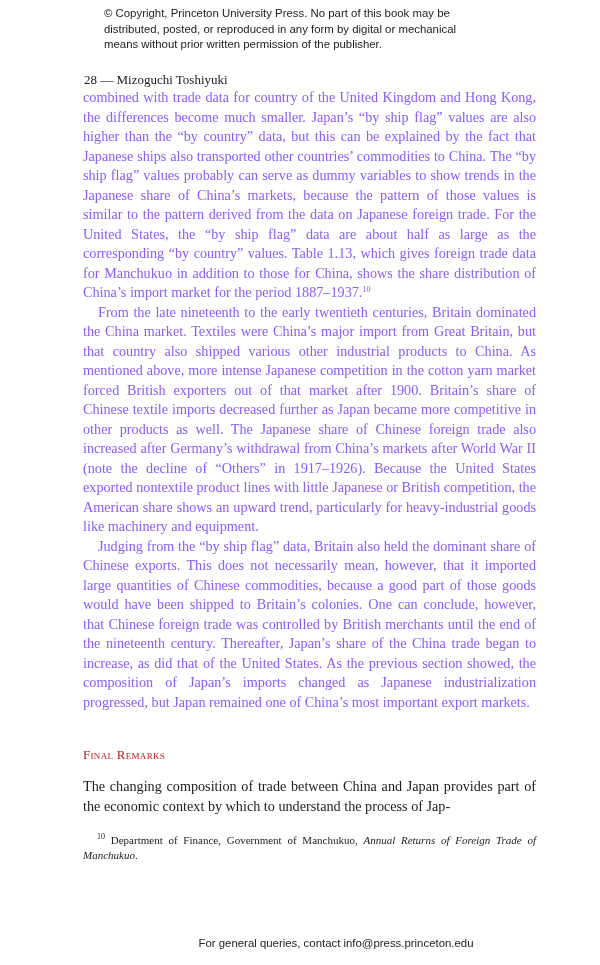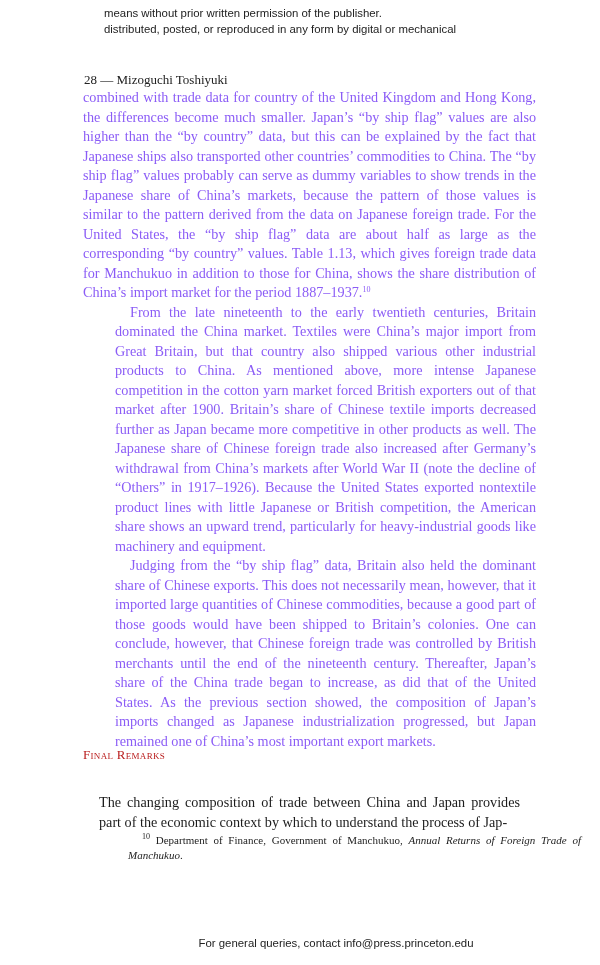--- a/index.html
+++ b/index.html
@@ -11,49 +11,50 @@
     .running-head {
       position: absolute; left: 84px; top: 72px;
       font-family: "Liberation Serif", serif; font-size: 13px; color: #222;
     }
     .body-text {
       position: absolute; left: 83px; top: 88px; width: 453px;
       font-family: "Liberation Serif", serif; font-size: 14.2px; line-height: 19.5px;
       text-align: justify; color: #8b5cf6;
     }
     .body-text p { margin: 0; }
-    .body-text p.indent { text-indent: 15px; margin-left: 32px; }
+    .body-text p.indent { text-indent: 15px; }
     sup.fn { font-size: 8px; vertical-align: 5px; line-height: 0; }
     .section-heading {
       position: absolute; left: 83px; top: 747px;
       font-family: "Liberation Serif", serif; font-size: 13px; font-variant: small-caps; letter-spacing: 0.3px; color: #b91c1c;
     }
     .section-body {
       position: absolute; left: 83px; top: 777px; width: 453px;
       font-family: "Liberation Serif", serif; font-size: 14.2px; line-height: 19.5px;
       text-align: justify; color: #1c1c1c;
     }
-    .section-body p { margin: 16px; }
+    .section-body p { margin: 0; }
     .footnote {
       position: absolute; left: 83px; top: 833px; width: 453px;
-      font-family: "Liberation Serif", serif; font-size: 11px; line-height: 15px; text-align: justify; color: #222; margin-left: 45px;
+      font-family: "Liberation Serif", serif; font-size: 11px; line-height: 15px; text-align: justify; color: #222;
     }
     .footnote p { margin: 0; text-indent: 14px; }
     .footnote i { font-style: italic; }
     .footer-note {
       position: absolute; left: 0; top: 937px; width: 600px; text-align: center;
       font-family: "Liberation Sans", sans-serif; font-size: 11.4px; color: #222; padding-left: 36px;
     }
   </style>
 </head>
 <body>
 
 <div class="copyright">
+  <div>© Copyright, Princeton University Press. No part of this book may be</div>
+  <div>distributed, posted, or reproduced in any form by digital or mechanical</div>
   <div>means without prior written permission of the publisher.</div>
-  <div>distributed, posted, or reproduced in any form by digital or mechanical</div>
 </div>
 
 <div class="running-head"><span>28</span><span> — </span><span>Mizoguchi Toshiyuki</span></div>
 
 <div class="body-text">
   <p><span>combined with trade data for country of the United Kingdom and Hong Kong, the differences become much smaller. Japan’s “by ship flag” values are also higher than the “by country” data, but this can be explained by the fact that Japanese ships also transported other countries’ commodities to China. The “by ship flag” values probably can serve as dummy variables to show trends in the Japanese share of China’s markets, because the pattern of those values is similar to the pattern derived from the data on Japanese foreign trade. For the United States, the “by ship flag” data are about half as large as the corresponding “by country” values. Table 1.13, which gives foreign trade data for Manchukuo in addition to those for China, shows the share distribution of China’s import market for the period 1887–1937.</span><sup class="fn">10</sup></p>
   <p class="indent">From the late nineteenth to the early twentieth centuries, Britain dominated the China market. Textiles were China’s major import from Great Britain, but that country also shipped various other industrial products to China. As mentioned above, more intense Japanese competition in the cotton yarn market forced British exporters out of that market after 1900. Britain’s share of Chinese textile imports decreased further as Japan became more competitive in other products as well. The Japanese share of Chinese foreign trade also increased after Germany’s withdrawal from China’s markets after World War II (note the decline of “Others” in 1917–1926). Because the United States exported nontextile product lines with little Japanese or British competition, the American share shows an upward trend, particularly for heavy-industrial goods like machinery and equipment.</p>
   <p class="indent">Judging from the “by ship flag” data, Britain also held the dominant share of Chinese exports. This does not necessarily mean, however, that it imported large quantities of Chinese commodities, because a good part of those goods would have been shipped to Britain’s colonies. One can conclude, however, that Chinese foreign trade was controlled by British merchants until the end of the nineteenth century. Thereafter, Japan’s share of the China trade began to increase, as did that of the United States. As the previous section showed, the composition of Japan’s imports changed as Japanese industrialization progressed, but Japan remained one of China’s most important export markets.</p>
 </div>
 

